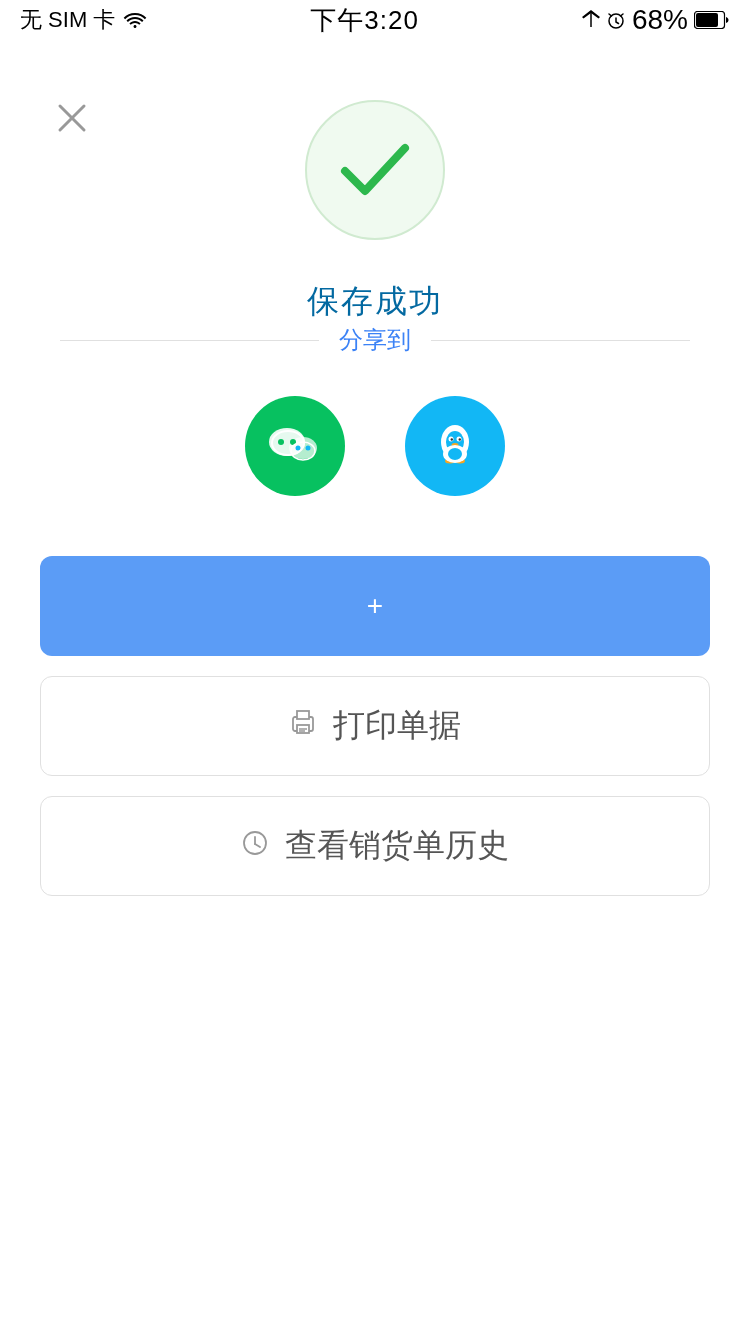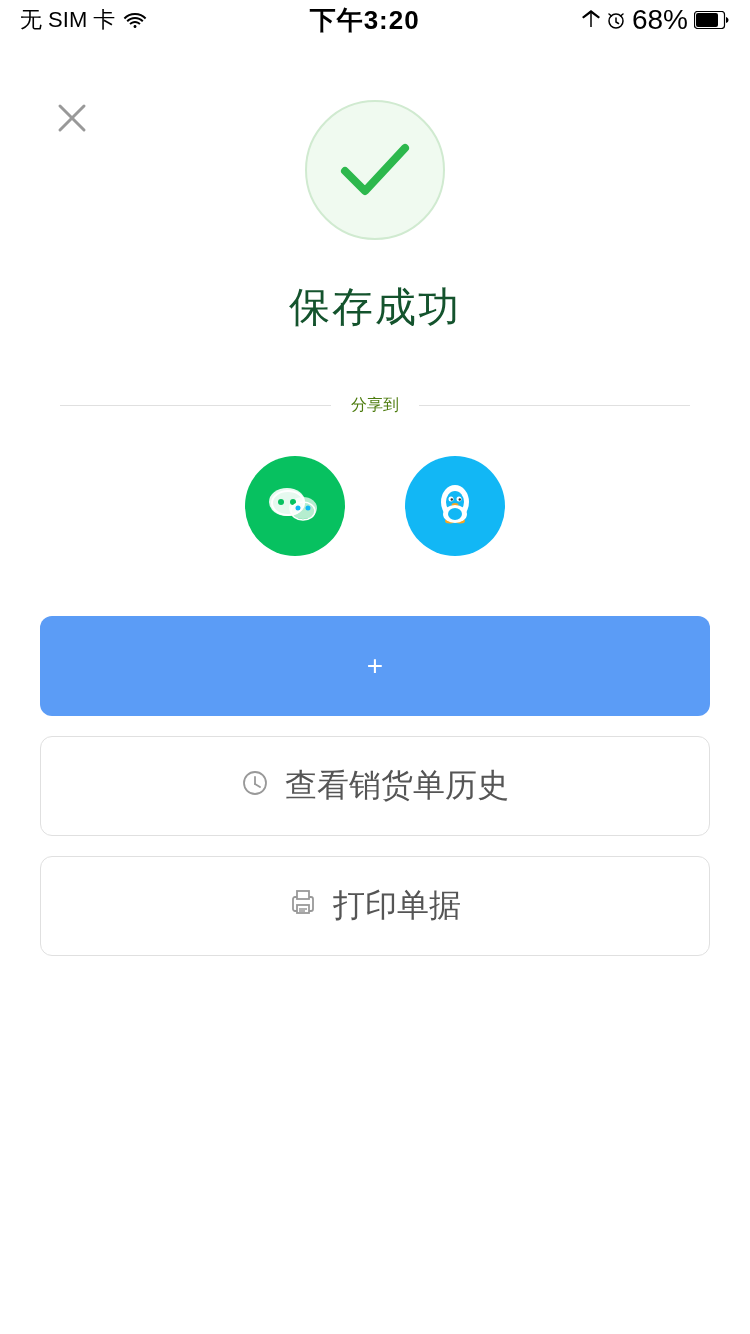--- a/index.html
+++ b/index.html
@@ -30,21 +30,21 @@
     .status-left {
       display: flex;
       align-items: center;
       gap: 8px;
       font-size: 22px;
       font-weight: 400;
     }
 
     .status-center {
       font-size: 26px;
-      font-weight: 700;
+      font-weight: 400;
       letter-spacing: 1px;
     }
 
     .status-right {
       display: flex;
       align-items: center;
       gap: 6px;
       font-size: 28px;
     }
 
@@ -95,45 +95,44 @@
       margin-bottom: 40px;
     }
 
     .checkmark {
       width: 70px;
       height: 55px;
     }
 
     
     .success-title {
-      font-size: 41px;
+      font-size: 32px;
       font-weight: 400;
-      color: #14532d;
-      margin-bottom: 60px;
+      color: #0369a1;
       letter-spacing: 2px;
     }
 
     
     .share-divider {
       width: 100%;
       display: flex;
       align-items: center;
       padding: 0 60px;
       margin-bottom: 40px;
     }
 
     .divider-line {
       flex: 1;
       height: 1px;
       background: #e0e0e0;
     }
 
     .share-text {
-      font-size: 16px;
-      color: #4d7c0f;
+      font-size: 24px;
+      color: #3b82f6;
       padding: 0 20px;
     }
 
     
     .share-icons {
       display: flex;
       gap: 60px;
       margin-bottom: 60px;
       justify-content: center;
     }
@@ -292,40 +291,40 @@
         <ellipse cx="28" cy="36" rx="12" ry="9" fill="white"></ellipse>
         <ellipse cx="28" cy="36" rx="7" ry="6" fill="#12b7f5"></ellipse>
       </svg>
     </button>
   </div>
 
   <div class="action-buttons">
 
     <button class="btn btn-primary">
       <span class="btn-icon">+</span>
-    </button>
-
-    <button class="btn btn-secondary">
-      <span class="btn-icon">
-        <svg width="28" height="28" viewBox="0 0 28 28" xmlns="http://www.w3.org/2000/svg">
-          <circle cx="14" cy="14" r="11" stroke="#999" stroke-width="1.8" fill="none"></circle>
-          <line x1="14" y1="8" x2="14" y2="15" stroke="#999" stroke-width="1.8" stroke-linecap="round"></line>
-          <line x1="14" y1="15" x2="19" y2="18" stroke="#999" stroke-width="1.8" stroke-linecap="round"></line>
-        </svg>
-      </span>
-      <span>查看销货单历史</span>
     </button>
 
     <button class="btn btn-secondary">
       <span class="btn-icon">
         <svg width="28" height="28" viewBox="0 0 28 28" xmlns="http://www.w3.org/2000/svg">
           <rect x="4" y="8" width="20" height="14" rx="2" stroke="#999" stroke-width="1.8" fill="none"></rect>
           <rect x="8" y="2" width="12" height="8" stroke="#999" stroke-width="1.8" fill="white"></rect>
           <rect x="8" y="16" width="12" height="8" stroke="#999" stroke-width="1.8" fill="white"></rect>
           <line x1="10" y1="20" x2="18" y2="20" stroke="#999" stroke-width="1.5"></line>
           <line x1="10" y1="22" x2="16" y2="22" stroke="#999" stroke-width="1.5"></line>
         </svg>
       </span>
       <span>打印单据</span>
     </button>
+
+    <button class="btn btn-secondary">
+      <span class="btn-icon">
+        <svg width="28" height="28" viewBox="0 0 28 28" xmlns="http://www.w3.org/2000/svg">
+          <circle cx="14" cy="14" r="11" stroke="#999" stroke-width="1.8" fill="none"></circle>
+          <line x1="14" y1="8" x2="14" y2="15" stroke="#999" stroke-width="1.8" stroke-linecap="round"></line>
+          <line x1="14" y1="15" x2="19" y2="18" stroke="#999" stroke-width="1.8" stroke-linecap="round"></line>
+        </svg>
+      </span>
+      <span>查看销货单历史</span>
+    </button>
   </div>
 
 </div>
 
 </body></html>

